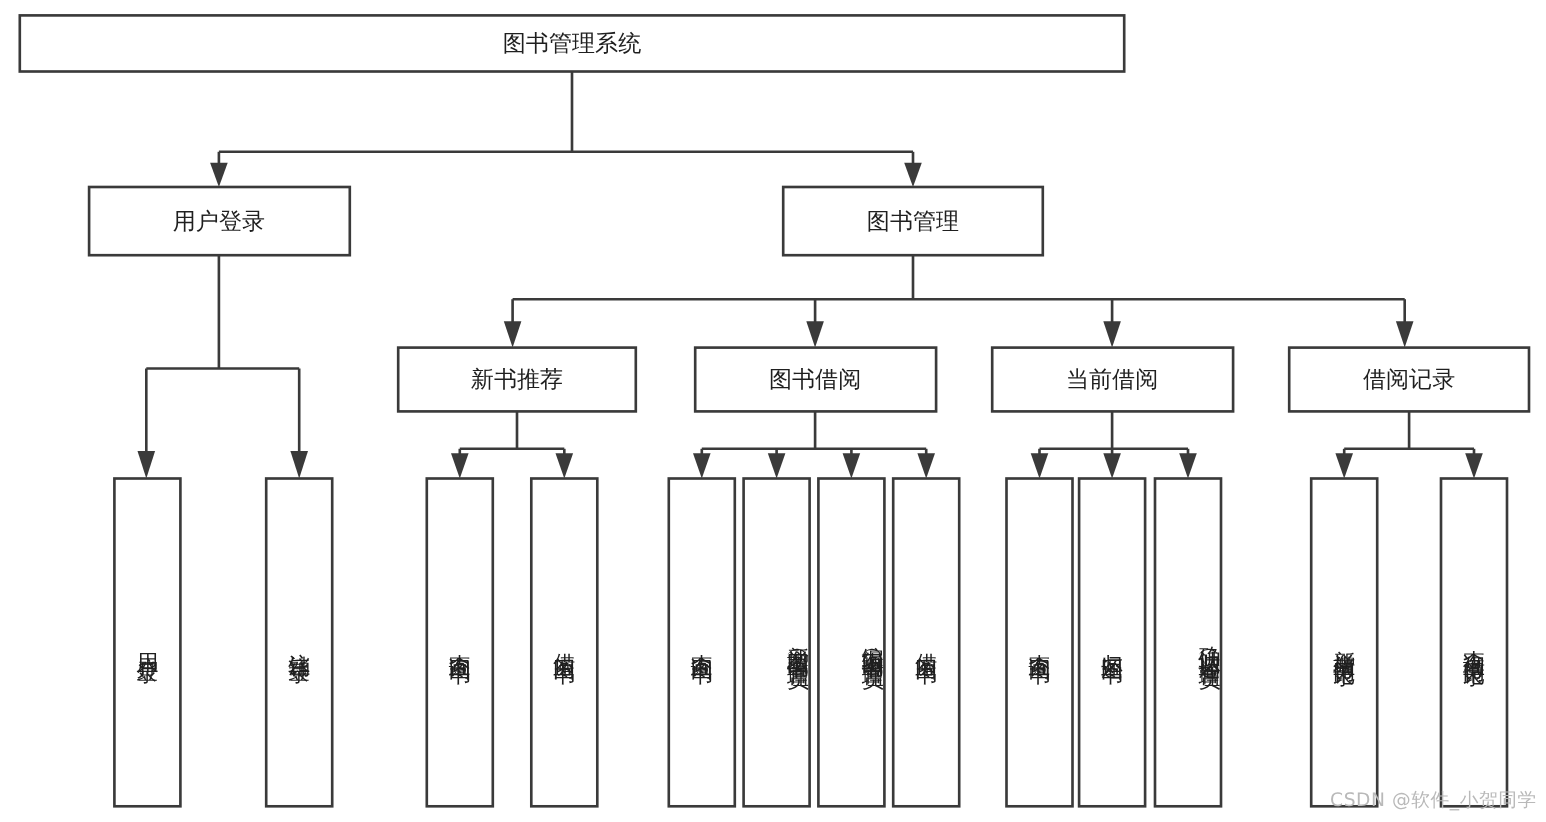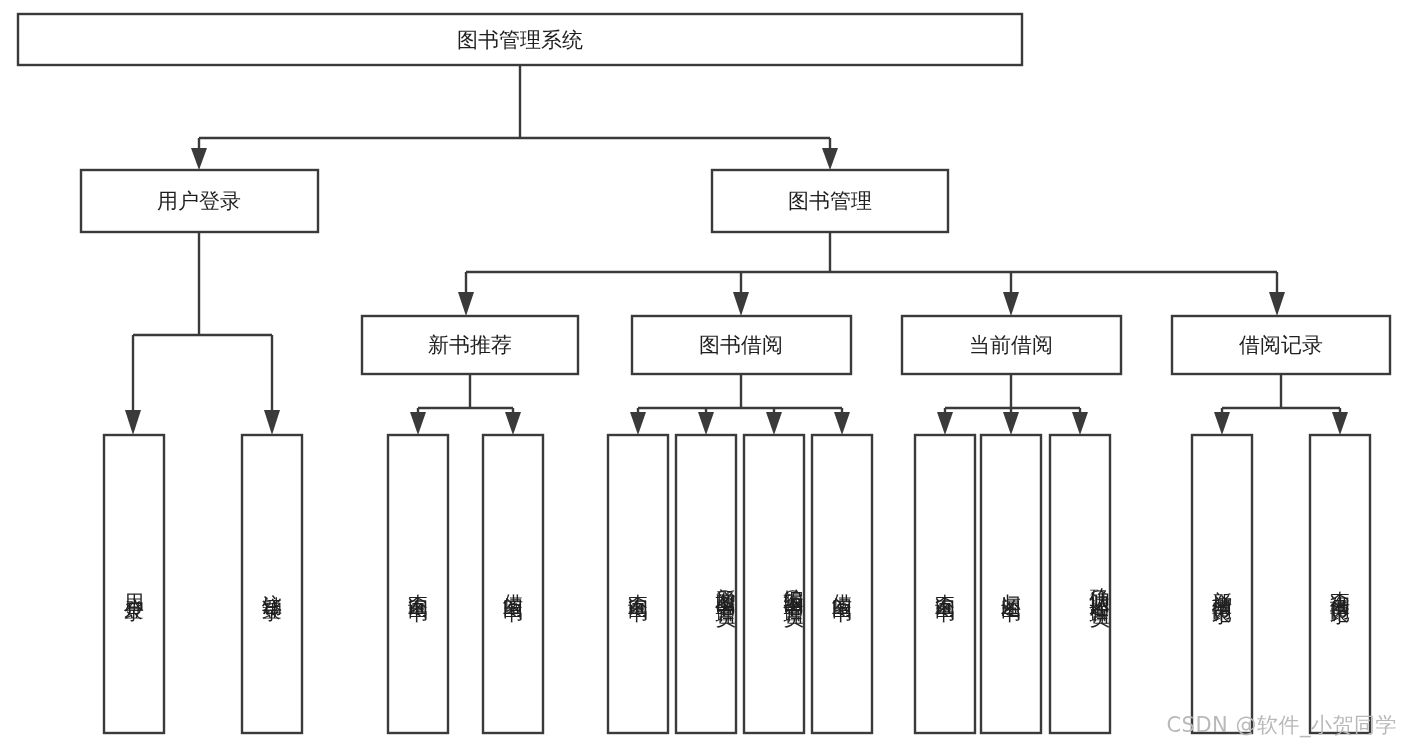--- a/index.html
+++ b/index.html
@@ -59,21 +59,21 @@
     letter-spacing: 3px;
     white-space: nowrap;
     text-align: center;
     pointer-events: none;
   }
   .watermark {
     position: absolute;
     right: 8px;
     bottom: 8px;
     font-family: "DejaVu Sans", "Liberation Sans", sans-serif;
-    font-size: 21px;
+    font-size: 17px;
     color: #b9b9b9;
     letter-spacing: 0.5px;
     white-space: nowrap;
   }
 </style>
 </head>
 <body>
 
 <div id="diagram-root">
 

